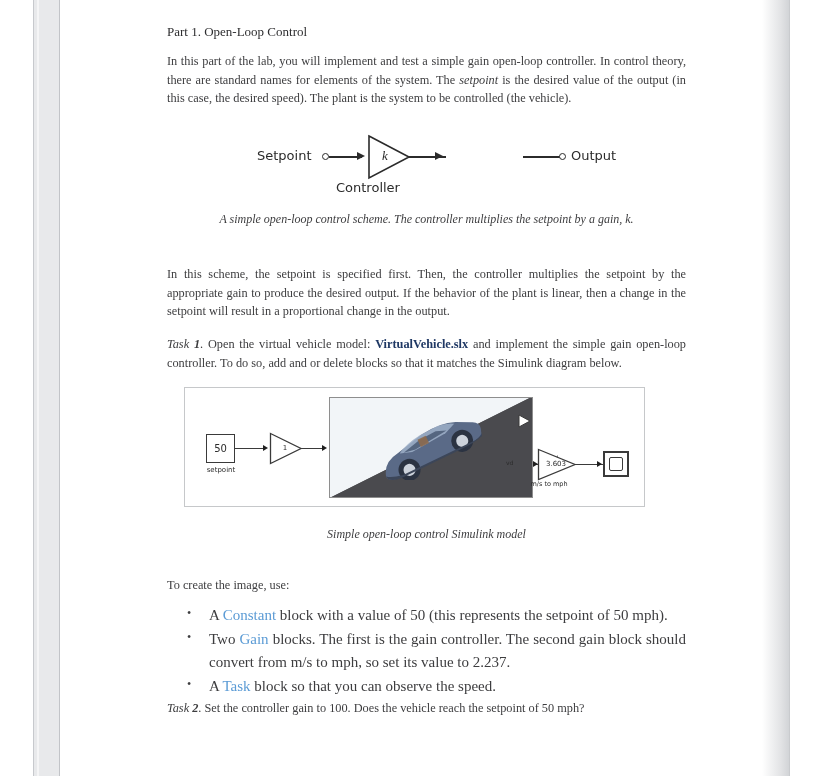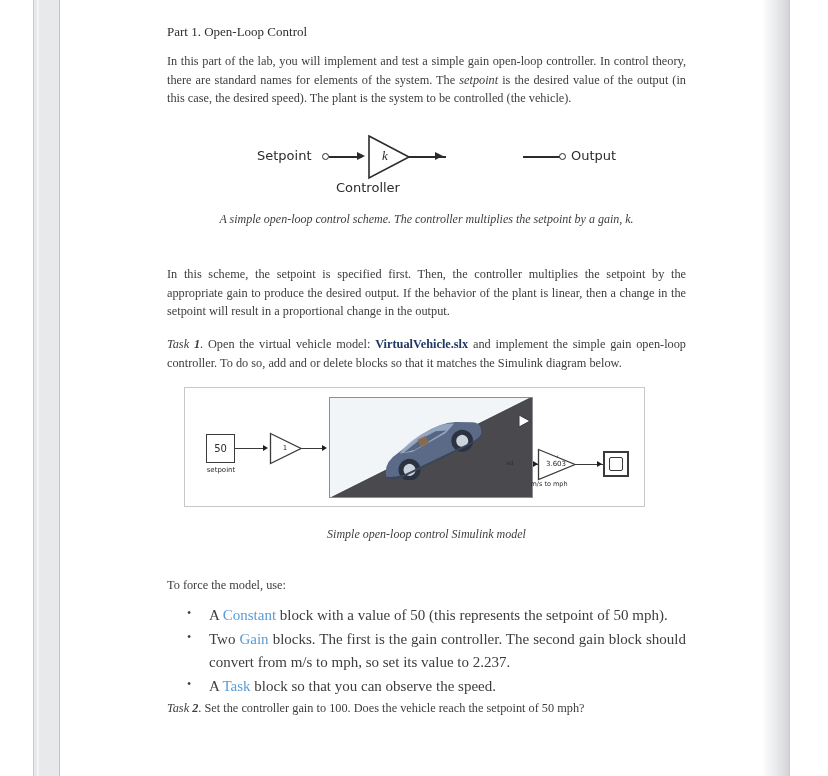--- a/index.html
+++ b/index.html
@@ -359,21 +359,21 @@
 
         <span class="sl-line" style="left:390px; top:76px; width:28px;"></span>
         <span class="sl-arrow" style="left:412px; top:73px;"></span>
 
         <div class="sl-scope" style="left:418px; top:63px;"></div>
       </div>
     </div>
 
     <p class="caption" style="margin-top:18px;">Simple open-loop control Simulink model</p>
 
-    <p class="body" style="margin-top:34px;">To force the model, use:</p>
+    <p class="body" style="margin-top:34px;">To create the image, use:</p>
 
     <ul class="bullets">
       <li><span>A </span><span class="blue-link">Constant</span><span> block with a value of 50 (this represents the setpoint of 50 mph).</span></li>
       <li><span>Two </span><span class="blue-link">Gain</span><span> blocks. The first is the gain controller. The second gain block should convert from m/s to mph, so set its value to 2.237.</span></li>
       <li><span>A </span><span class="blue-link">Task</span><span> block so that you can observe the speed.</span></li>
     </ul>
 
     <p class="body" style="margin-top:2px;"><span class="it">Task</span> <span class="it bold">2</span><span>. Set the controller gain to 100. Does the vehicle reach the setpoint of 50 mph?</span></p>
 
   </div>

